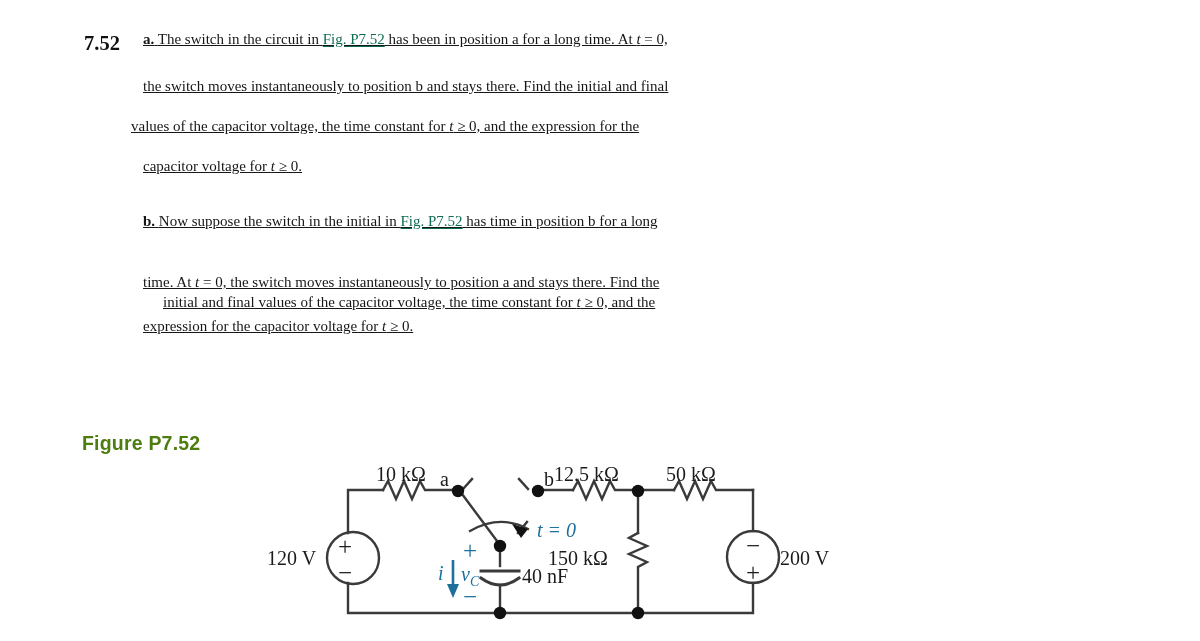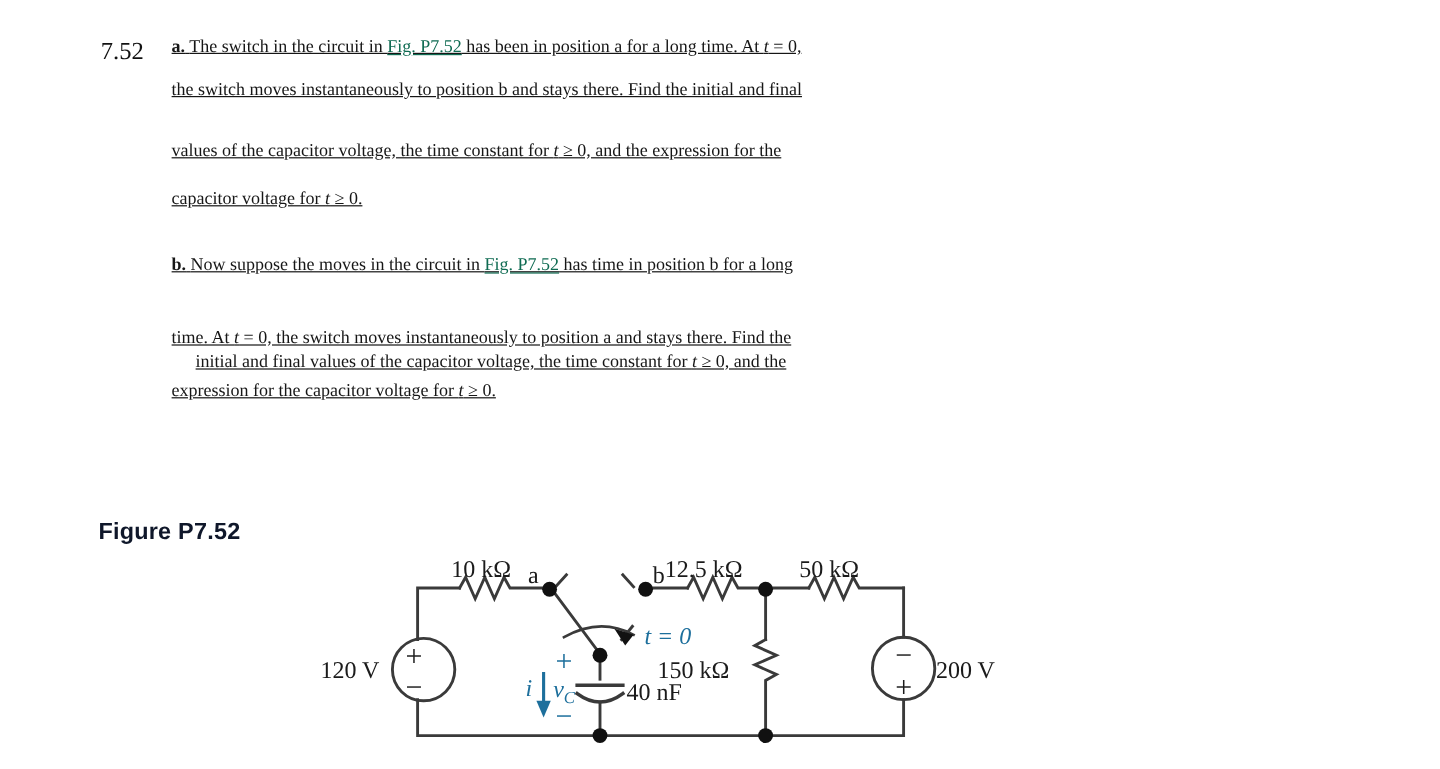--- a/index.html
+++ b/index.html
@@ -29,21 +29,21 @@
     line-height: 1.0;
     color: #161616;
     white-space: nowrap;
     text-decoration: underline;
   }
   .prob-num {
     position: absolute;
     left: 84px;
     top: 32px;
     font-size: 20.5px;
-    font-weight: normal;
+    font-weight: bold;
     color: #111111;
   }
   .part-label {
     font-weight: bold;
   }
   .figlink {
     color: #0f6b52;
     text-decoration: underline;
     text-decoration-thickness: 1.3px;
     text-underline-offset: 2px;
@@ -54,21 +54,21 @@
   }
 
   
   .fig-caption {
     position: absolute;
     left: 82px;
     top: 432px;
     font-family: "Liberation Sans", sans-serif;
     font-weight: bold;
     font-size: 19.5px;
-    color: #0f172a;
+    color: #4d7c0f;
     letter-spacing: 0.2px;
   }
 
   
   .circuit {
     position: absolute;
     left: 0;
     top: 0;
     width: 1200px;
     height: 641px;
@@ -103,34 +103,34 @@
 
 <div class="problem">
   <div class="prob-num">7.52</div>
 
   <div class="prob-row" style="left:143px; top:32px;">
     <span class="part-label">a.</span>
     <span>
       <span>The switch in the circuit in </span><span class="figlink">Fig. P7.52</span><span> has been in position a for a long time. At </span><span class="mathit">t</span><span> = 0,</span>
     </span>
   </div>
-  <div class="prob-row" style="left:143px; top:68px;">
+  <div class="prob-row" style="left:143px; top:79px;">
     the switch moves instantaneously to position b and stays there. Find the initial and final
   </div>
-  <div class="prob-row" style="left:143px; top:119px;">
+  <div class="prob-row" style="left:131px; top:119px;">
     values of the capacitor voltage, the time constant for <span class="mathit">t</span> ≥ 0, and the expression for the
   </div>
   <div class="prob-row" style="left:143px; top:159px;">
     capacitor voltage for <span class="mathit">t</span> ≥ 0.
   </div>
 
   <div class="prob-row" style="left:143px; top:214px;">
     <span class="part-label">b.</span>
     <span>
-      <span>Now suppose the moves in the circuit in </span><span class="figlink">Fig. P7.52</span><span> has time in position b for a long</span>
+      <span>Now suppose the switch in the initial in </span><span class="figlink">Fig. P7.52</span><span> has time in position b for a long</span>
     </span>
   </div>
   <div class="prob-row" style="left:143px; top:255px;margin-top:20px;">
     time. At <span class="mathit">t</span> = 0, the switch moves instantaneously to position a and stays there. Find the
   </div>
   <div class="prob-row" style="left:143px; top:295px;margin-left:20px;">
     initial and final values of the capacitor voltage, the time constant for <span class="mathit">t</span> ≥ 0, and the
   </div>
   <div class="prob-row" style="left:143px; top:319px;">
     expression for the capacitor voltage for <span class="mathit">t</span> ≥ 0.

